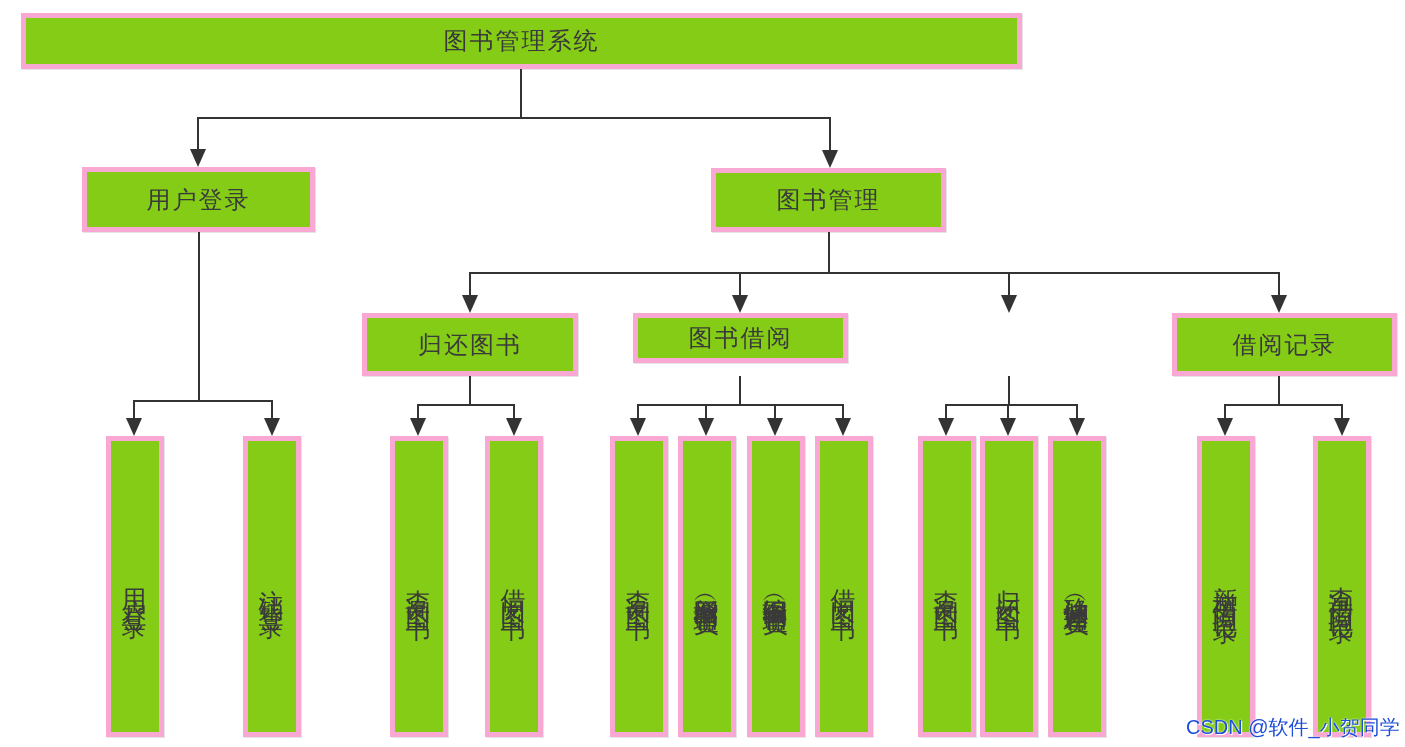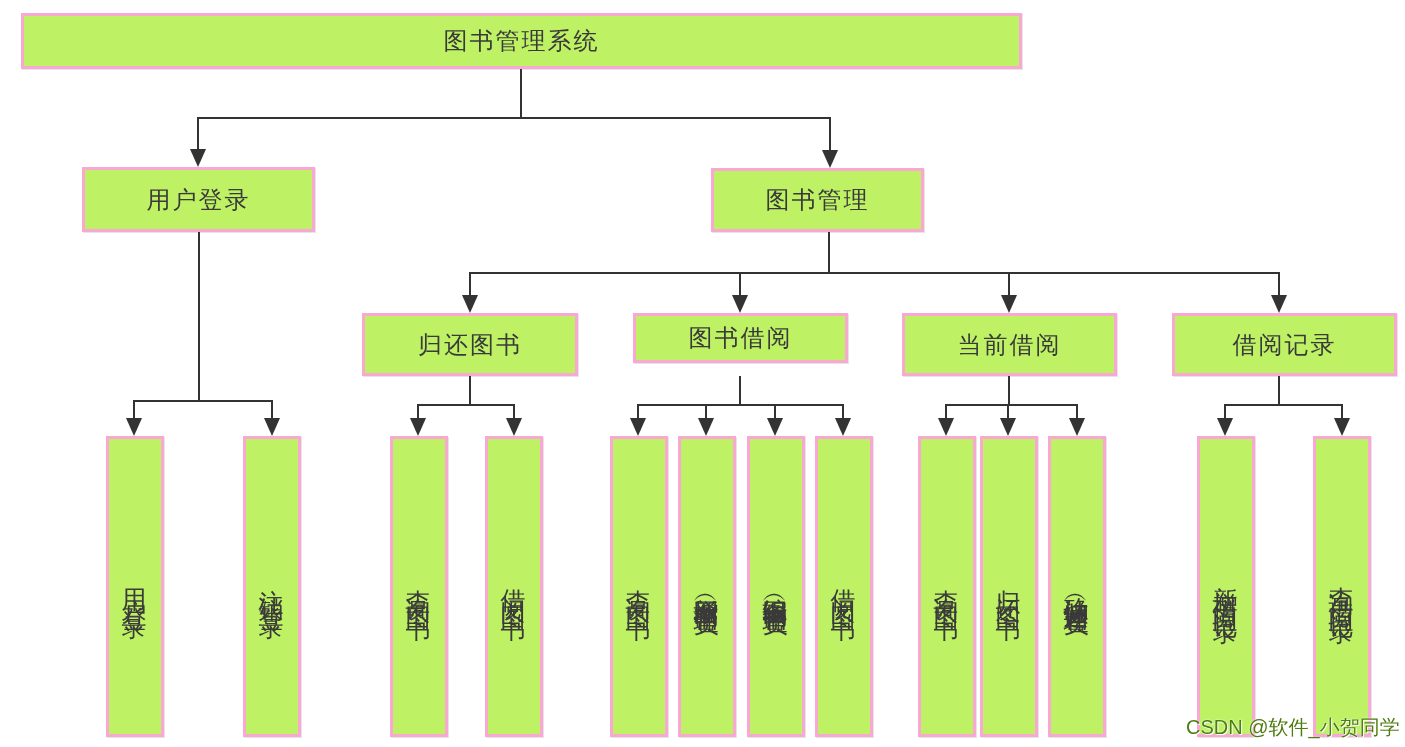--- a/index.html
+++ b/index.html
@@ -7,22 +7,22 @@
     position: relative;
     width: 1405px;
     height: 747px;
     background: #ffffff;
     font-family: "Liberation Sans", "DejaVu Sans", sans-serif;
     overflow: hidden;
   }
   .box {
     position: absolute;
     box-sizing: border-box;
-    background: #bef264;
-    border: 3px solid #f9a8d4;
+    background: #84cc16;
+    border: 5px solid #f9a8d4;
     display: flex;
     align-items: center;
     justify-content: center;
     color: #3a3a3a;
     box-shadow: 1px 1px 0 rgba(150,150,150,0.25);
   }
   .hlabel {
     font-size: 24px;
     letter-spacing: 2px;
     white-space: nowrap;
@@ -44,49 +44,46 @@
     width: 0; height: 0;
     border-left: 8px solid transparent;
     border-right: 8px solid transparent;
     border-top: 18px solid #333333;
   }
   .watermark {
     position: absolute;
     left: 1186px;
     top: 714px;
     font-size: 20px;
-    color: #4d7c0f;
+    color: #1d4ed8;
     white-space: nowrap;
     text-shadow: 0 0 2px #ffffff, 1px 1px 0 #ffffff;
   }
 </style>
 </head>
 <body>
 
 <div class="canvas">
 
   <div class="box" style="left:21px;top:13px;width:1001px;height:56px">
     <span class="hlabel">图书管理系统</span>
   </div>
 
   <div class="box" style="left:82px;top:167px;width:233px;height:65px">
     <span class="hlabel">用户登录</span>
   </div>
-  <div class="box" style="left:711px;top:168px;width:213px;height:64px">
+  <div class="box" style="left:711px;top:168px;width:235px;height:64px">
     <span class="hlabel">图书管理</span>
   </div>
 
   <div class="box" style="left:362px;top:313px;width:216px;height:63px">
     <span class="hlabel">归还图书</span>
   </div>
   <div class="box" style="left:633px;top:313px;width:215px;height:50px">
     <span class="hlabel">图书借阅</span>
-  </div>
-  <div class="box" style="left:902px;top:313px;width:215px;height:63px">
-    <span class="hlabel">当前借阅</span>
   </div>
   <div class="box" style="left:1172px;top:313px;width:225px;height:63px">
     <span class="hlabel">借阅记录</span>
   </div>
 
   <div class="box" style="left:106px;top:436px;width:58px;height:301px">
     <span class="vtext">用户登录</span>
   </div>
   <div class="box" style="left:243px;top:436px;width:58px;height:301px">
     <span class="vtext">注销登录</span>

